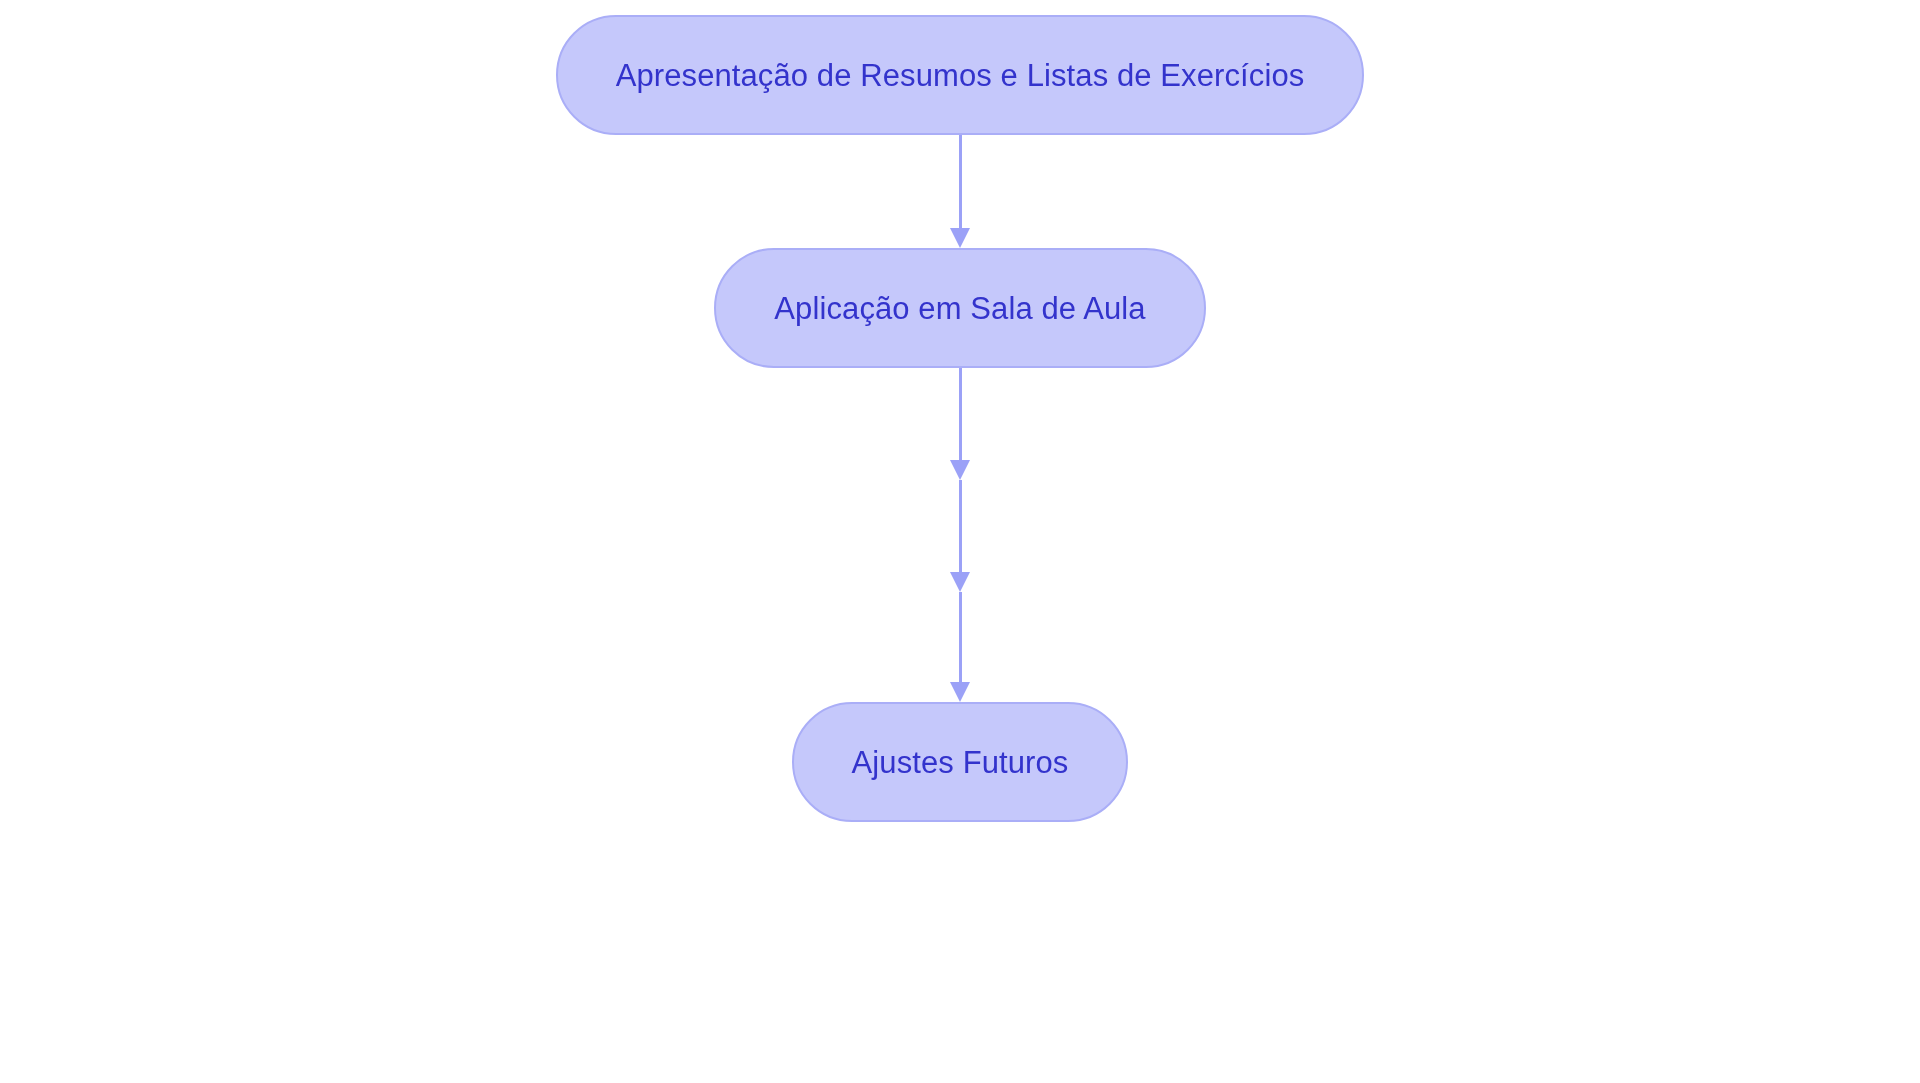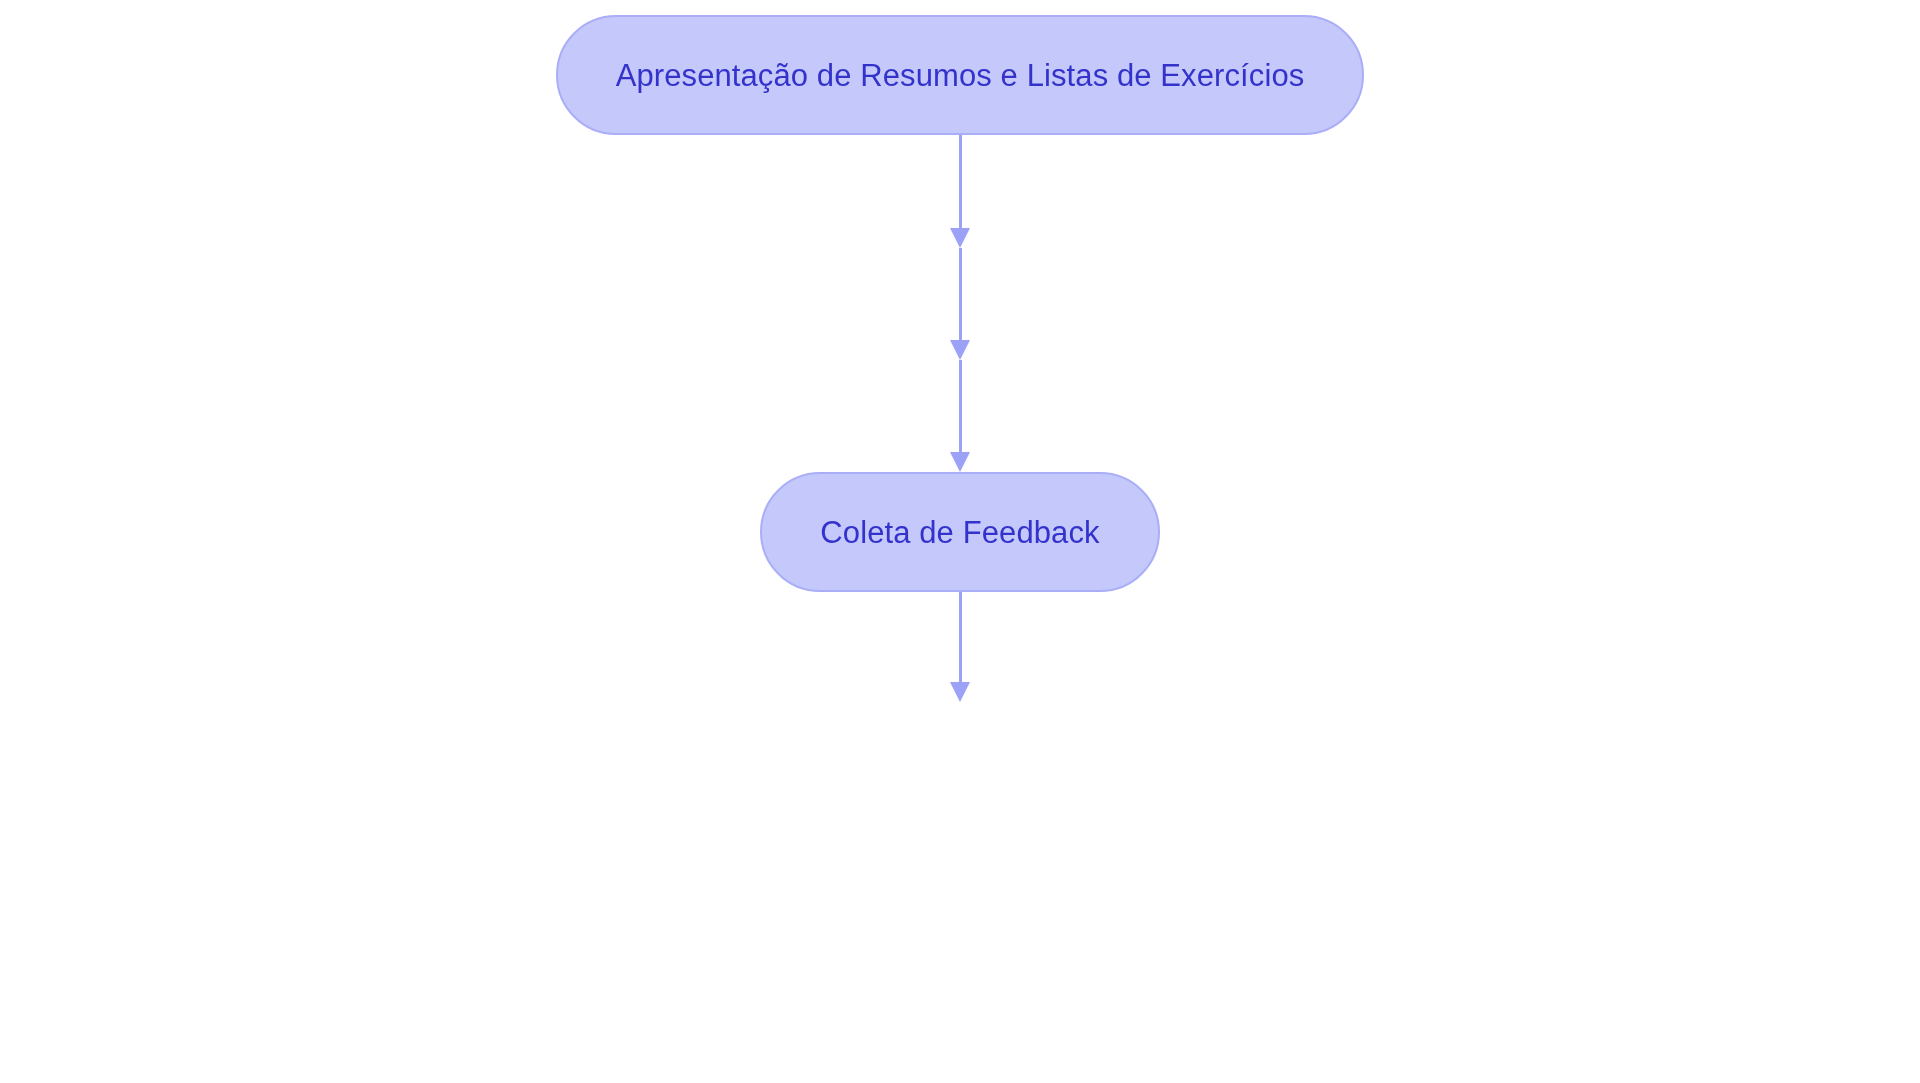--- a/index.html
+++ b/index.html
@@ -97,36 +97,39 @@
 
     <div class="node node-1">
       <span class="node-label">Apresentação de Resumos e Listas de Exercícios</span>
     </div>
 
     <div class="connector conn-1">
       <div class="connector-line"></div>
       <div class="connector-head"></div>
     </div>
 
+    <div class="node node-2">
+      <span class="node-label">Aplicação em Sala de Aula</span>
+    </div>
 
     <div class="connector conn-2">
       <div class="connector-line"></div>
       <div class="connector-head"></div>
     </div>
 
 
     <div class="connector conn-3">
       <div class="connector-line"></div>
       <div class="connector-head"></div>
     </div>
 
-    <div class="node node-4">
-      <span class="node-label">Coleta de Feedback</span>
-    </div>
 
     <div class="connector conn-4">
       <div class="connector-line"></div>
       <div class="connector-head"></div>
     </div>
 
+    <div class="node node-5">
+      <span class="node-label">Ajustes Futuros</span>
+    </div>
 
   </div>
 </div>
 
 </body></html>

